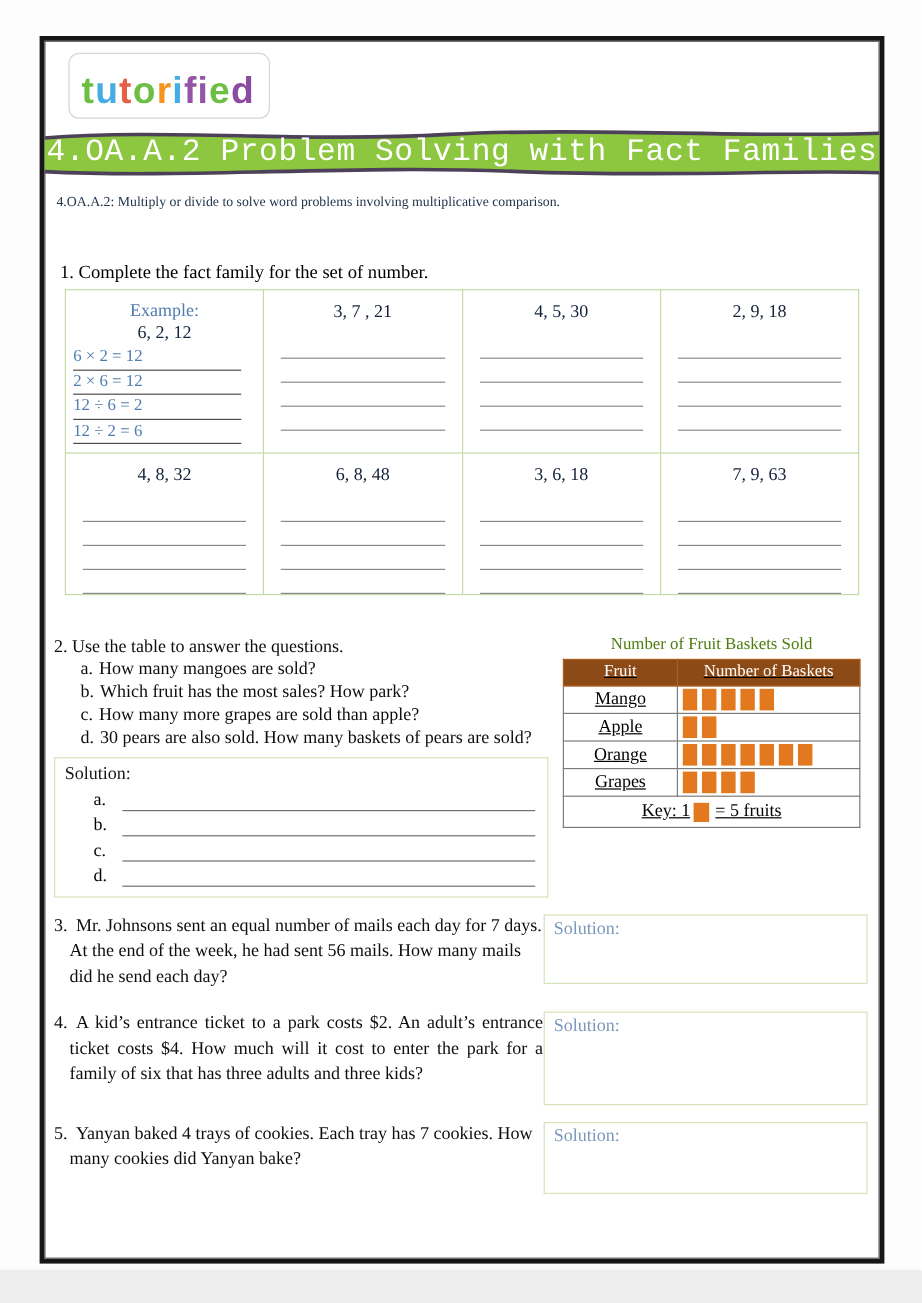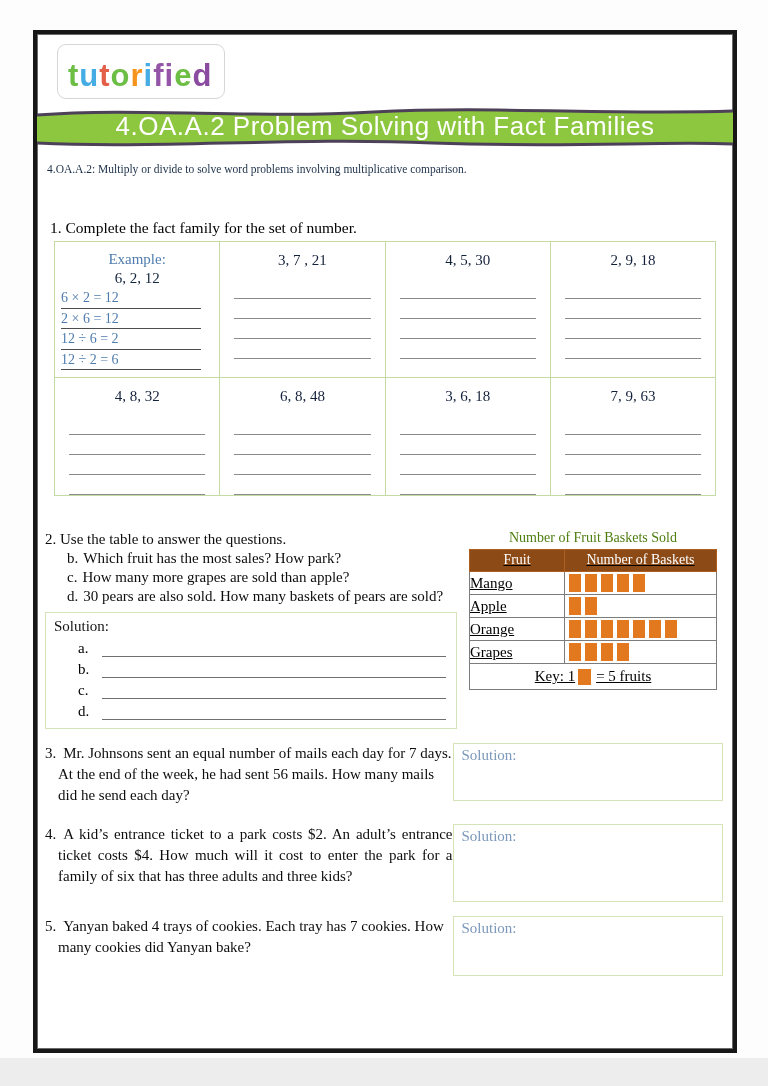--- a/index.html
+++ b/index.html
@@ -11,21 +11,21 @@
 
   
   .logo{display:inline-block;margin:10px 0 0 20px;padding:14px 12px 5px 10px;border:1px solid #d6d6d6;
         border-radius:9px;font-family:"Liberation Sans",sans-serif;font-weight:bold;font-size:31px;
         letter-spacing:1px;line-height:1.1;}
 
   
   .banner{position:relative;margin-top:4px;height:46px;width:100%;}
   .banner svg{position:absolute;left:0;top:0;width:100%;height:100%;}
   .banner-title{position:absolute;left:0;top:8px;width:100%;text-align:center;color:#ffffff;
-        font-family:Liberation Sans, sans-serif;font-size:26px;letter-spacing:.5px;}
+        font-family:Liberation Mono, monospace;font-size:26px;letter-spacing:.5px;}
 
   .standard{margin:14px 0 0 10px;font-size:11.5px;color:#1c3048;}
 
   
   .q1-heading{margin:44px 0 0 13px;font-size:15.5px;color:#000;}
   .q1-table{margin:4px 0 0 17px;border-collapse:collapse;width:662px;table-layout:fixed;}
   .q1-table td{border:1.5px solid #c5dba6;vertical-align:top;padding:0;}
   .q1-table tr.r1 td{height:135px;}
   .q1-table tr.r2 td{height:104px;}
   .ex-label{margin-top:8px;text-align:center;color:#4f7cae;font-size:15px;line-height:18px;}
@@ -48,21 +48,21 @@
   .sol-line .lab{width:24px;}
   .sol-line .rule{flex:1;border-bottom:1px solid #6f6f6f;height:100%;margin-right:2px;}
 
   
   .fruit-col{width:248px;margin-right:6px;}
   .ft-title{text-align:center;font-size:14px;color:#4d7c0f;margin-bottom:3px;}
   .ft{border-collapse:collapse;width:100%;border:1.5px solid #b05e1d;text-decoration:underline;}
   .ft th{background:#8c4a17;color:#fff;font-weight:normal;font-size:14px;padding:2px 0 3px;
          border:1px solid #b05e1d;}
   .ft td{border:1px solid #7c7c7c;font-size:15px;padding:0;}
-  .ft .fruit-name{width:94px;height:22px;}
+  .ft .fruit-name{text-align:center;width:94px;height:22px;}
   .ft .sq-cell{padding:1px 0 1px 4px;}
   .sq{display:inline-block;width:12px;height:18px;background:#e2791f;margin-right:4px;vertical-align:middle;}
   .ft .key-cell{text-align:center;font-size:15px;height:23px;padding:1px 0;}
   .key-sq{display:inline-block;width:13px;height:16px;background:#e2791f;margin:0 5px 0 3px;vertical-align:middle;}
 
   
   .wp-row{display:flex;justify-content:space-between;padding:0 10px 0 8px;}
   .wp-row.p3{margin-top:14px;}
   .wp-row.p4{margin-top:18px;}
   .wp-row.p5{margin-top:14px;}
@@ -174,20 +174,23 @@
       </table>
 
     
     <div class="q2-row">
       <div class="q2-left">
         <div class="q2-heading">
           <span class="lab">2.</span>
           <span>Use the table to answer the questions.</span>
         </div>
         <div class="subq">
+          <span class="lab">a.</span><span>How many mangoes are sold?</span>
+        </div>
+        <div class="subq">
           <span class="lab">b.</span><span>Which fruit has the most sales? How park?</span>
         </div>
         <div class="subq">
           <span class="lab">c.</span><span>How many more grapes are sold than apple?</span>
         </div>
         <div class="subq">
           <span class="lab">d.</span><span>30 pears are also sold. How many baskets of pears are sold?</span>
         </div>
         <div class="sol-box">
           <div class="sol-label">Solution:</div>

